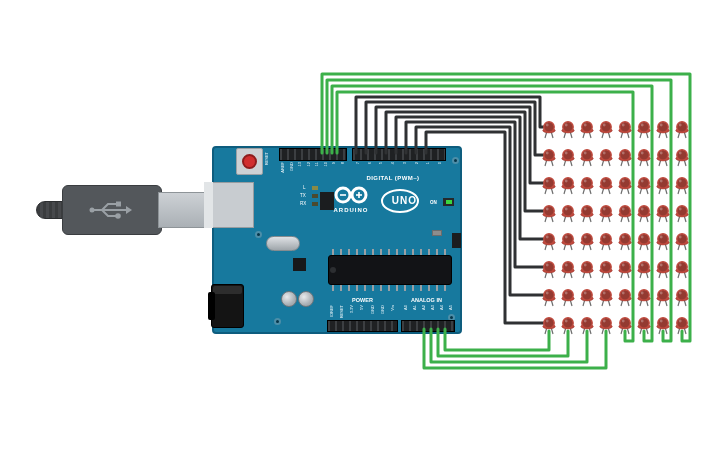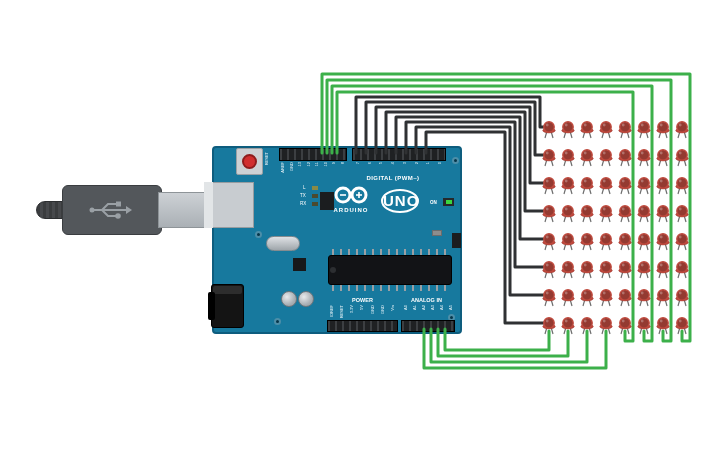--- a/index.html
+++ b/index.html
@@ -45,21 +45,21 @@
   #ardtxt{left:327px;top:207px;width:48px;text-align:center;font-size:6px;letter-spacing:1px}
   #onlab{left:430px;top:200px;font-size:4.5px}
   .tinylab{color:#fff;font-size:4.5px}
   #llab{left:303px;top:185px}#txlab{left:300px;top:193px}#rxlab{left:300px;top:201px}
   #lled{left:312px;top:186px;width:6px;height:4px;background:#8a8a46}
   #txled{left:312px;top:194px;width:6px;height:4px;background:#4a4a2e}
   #rxled{left:312px;top:202px;width:6px;height:4px;background:#4a4a2e}
   #rstlab{left:264px;top:152px;writing-mode:vertical-rl;transform:rotate(180deg);font-size:4px;color:#eaf5f9}
 
   #uno{left:381px;top:189px;width:38px;height:24px;border:2px solid #fff;border-radius:50%;
-       color:#fff;font-weight:bold;font-size:15px;letter-spacing:1px;text-align:left;line-height:20px}
+       color:#fff;font-weight:bold;font-size:10px;letter-spacing:1px;text-align:right;line-height:20px}
   #onbase{left:443px;top:198px;width:11px;height:8px;background:#26282a}
   #onled{left:446px;top:200px;width:6px;height:4px;background:#3bd63f}
 
   #xtal{left:266px;top:236px;width:34px;height:15px;border-radius:8px;background:linear-gradient(#dfe2e5,#9fa6ab);border:1px solid #868c90}
   .cap{width:16px;height:16px;border-radius:50%;border:1px solid #70767b;
        background:radial-gradient(circle at 35% 35%,#e8eaec,#aab0b5 60%,#8f969c)}
   #cap1{left:281px;top:291px}#cap2{left:298px;top:291px}
   #icsmall{left:293px;top:258px;width:13px;height:13px;background:#17181a}
   #chip8u2{left:320px;top:192px;width:14px;height:18px;background:#1b1d1f}
   #icsp{left:452px;top:233px;width:9px;height:15px;background:#1b1d1f}

